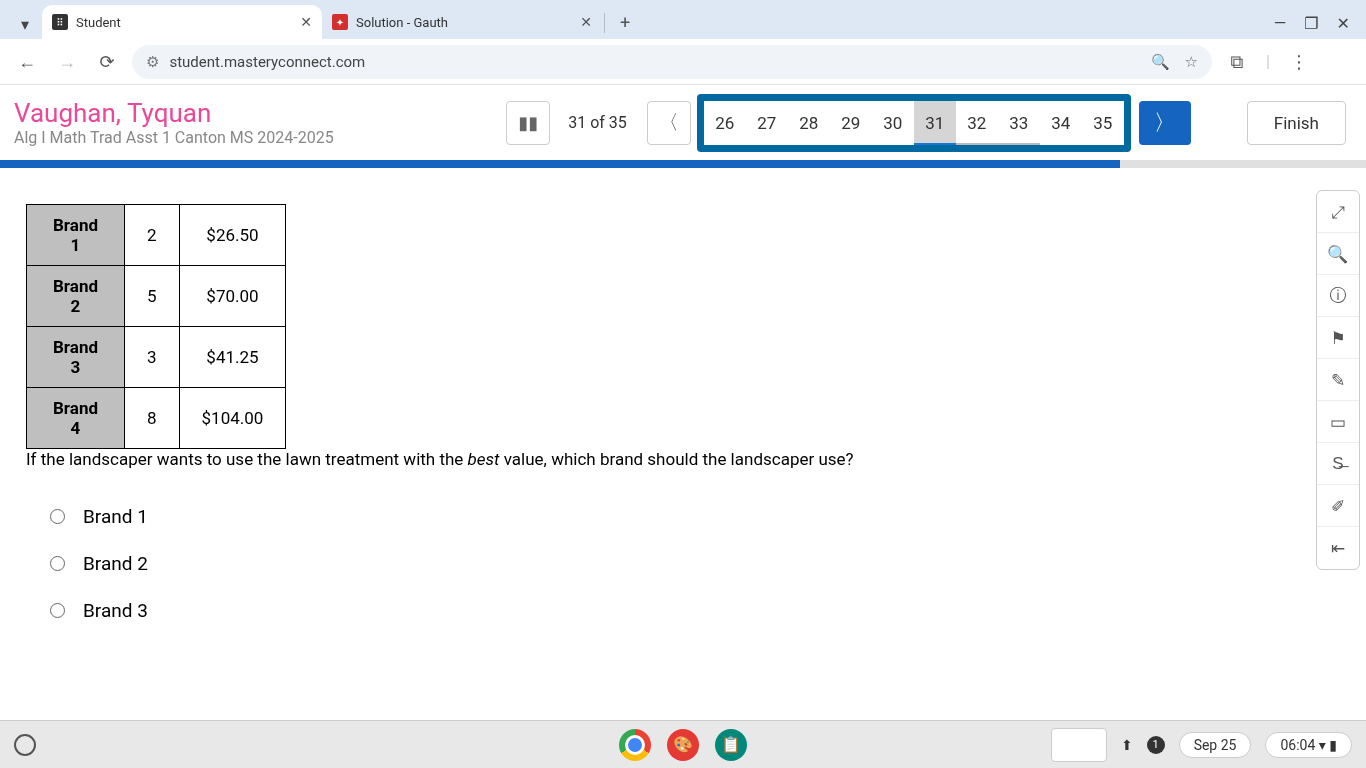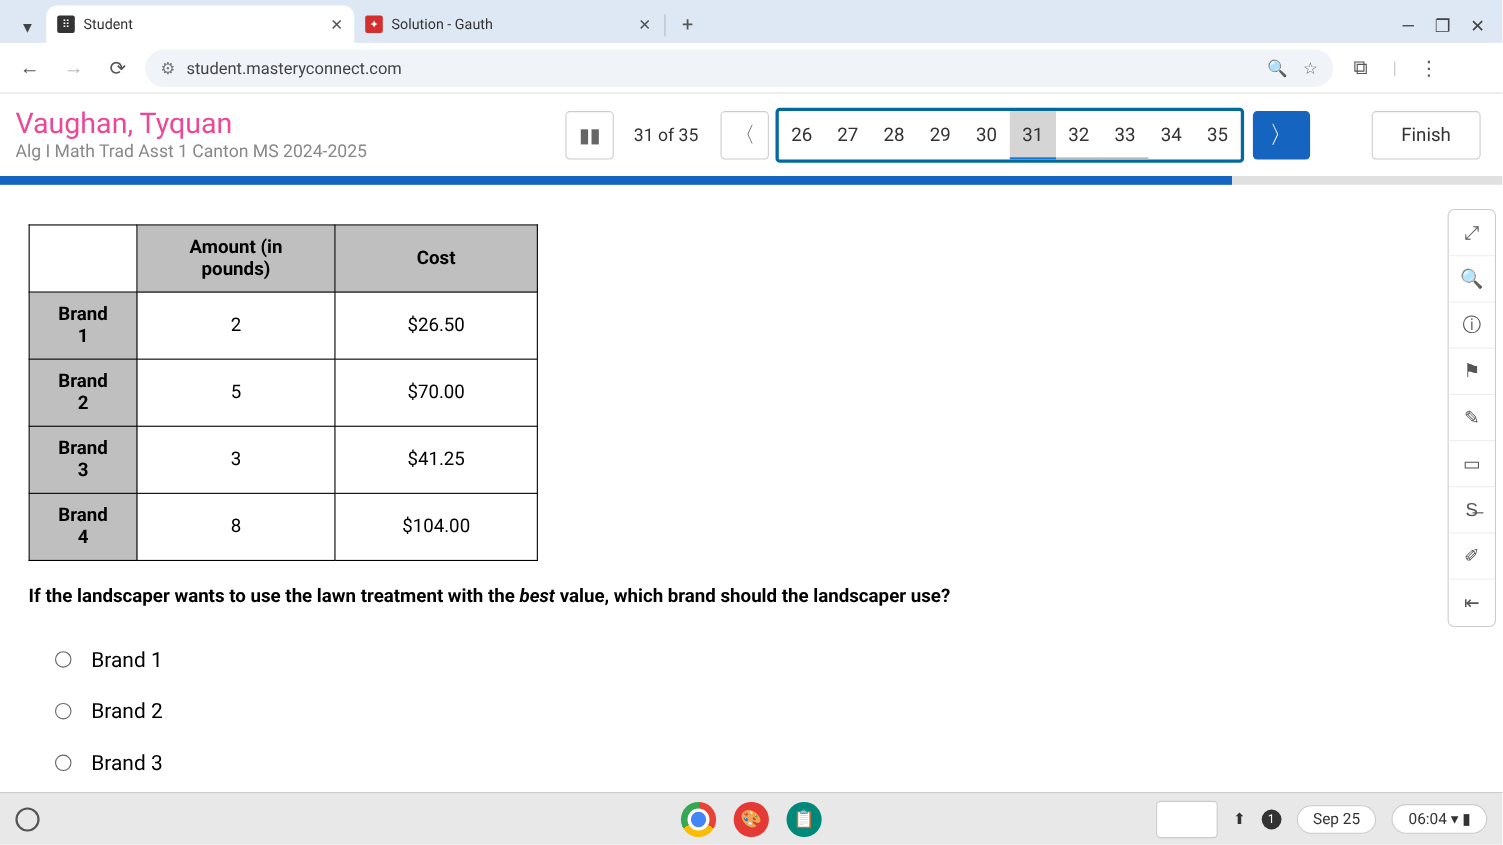--- a/index.html
+++ b/index.html
@@ -25,21 +25,21 @@
 .url-right{margin-left:auto;display:flex;gap:14px;align-items:center;color:#666;}
 .ext-sep{color:#ccc;margin:0 4px;}
 
 
 .app-header{height:75px;padding:10px 14px;display:flex;align-items:center;border-bottom:none;}
 .student-info h1{font-size:26px;font-weight:400;color:#ec4899;}
 .student-info .sub{font-size:16px;color:#888;}
 .pause-btn{margin-left:auto;width:44px;height:44px;border:1px solid #ccc;border-radius:4px;display:flex;align-items:center;justify-content:center;color:#666;font-size:18px;}
 .q-count{margin-left:18px;margin-right:14px;font-size:16px;color:#333;}
 .nav-arrow{width:44px;height:44px;border:1px solid #ccc;border-radius:4px;display:flex;align-items:center;justify-content:center;color:#666;font-size:20px;margin-left:6px;}
-.q-nums{display:flex;margin-left:6px;border:3px solid #0369a1;border-radius:4px;overflow:hidden;}
+.q-nums{display:flex;margin-left:6px;border:7px solid #0369a1;border-radius:4px;overflow:hidden;}
 .q-num{width:42px;height:44px;display:flex;align-items:center;justify-content:center;font-size:17px;color:#333;position:relative;}
 .q-num.active{background:#d5d5d5;}
 .q-num.active::after{content:"";position:absolute;bottom:-1px;left:0;right:0;height:3px;background:#1976d2;}
 .q-num.ans::after{content:"";position:absolute;bottom:-1px;left:0;right:0;height:3px;background:#bbb;}
 .next-btn{width:52px;height:44px;background:#1565c0;color:#fff;border-radius:4px;display:flex;align-items:center;justify-content:center;font-size:22px;margin-left:8px;}
 .finish-btn{margin-left:auto;margin-right:6px;height:44px;padding:0 26px;border:1px solid #ccc;border-radius:4px;display:flex;align-items:center;font-size:17px;color:#333;}
 .header-right{display:flex;align-items:center;margin-left:16px;padding-left:40px;}
 
 
 .progress{height:8px;background:#e0e0e0;}
@@ -48,21 +48,21 @@
 
 .content{padding:18px 26px;font-family:"Times New Roman",serif;font-size:17px;color:#000;position:relative;}
 .qtext{font-weight:bold;line-height:1.4;max-width:1260px;}
 .qtable{border-collapse:collapse;margin-top:18px;}
 .qtable td,.qtable th{border:1px solid #000;padding:10px 22px;text-align:center;font-size:17px;}
 .qtable th{background:#bfbfbf;font-weight:bold;}
 .qtable .row-h{background:#bfbfbf;font-weight:bold;width:98px;}
 .qtable .col-amt{width:180px;}
 .qtable .col-cost{width:184px;}
 .corner{background:#fff !important;}
-.qprompt{margin-top:22px;font-weight:bold;}
+.qprompt{font-weight:normal;}
 .qprompt .ital{font-style:italic;}
 .answers{margin-top:36px;margin-left:24px;}
 .ans-row{display:flex;align-items:center;gap:18px;margin-bottom:24px;font-family:"Times New Roman",serif;font-size:19px;}
 .ans-row .radio{width:15px;height:15px;border:1.5px solid #666;border-radius:50%;}
 
 
 .right-tools{position:absolute;right:6px;top:190px;width:44px;border:1px solid #ccc;border-radius:6px;background:#fff;display:flex;flex-direction:column;}
 .rtbtn{height:42px;display:flex;align-items:center;justify-content:center;color:#555;font-size:17px;border-bottom:1px solid #eee;}
 .rtbtn:last-child{border-bottom:none;}
 
@@ -150,25 +150,20 @@
 </div>
 
 <div class="progress">
     <div class="progress-fill"></div>
   </div>
 
 <div class="content">
 
   <table class="qtable">
     <tbody>
-        <tr>
-      <th class="corner row-h"></th>
-      <th class="col-amt">Amount (in pounds)</th>
-      <th class="col-cost">Cost</th>
-    </tr>
     <tr>
       <td class="row-h">Brand 1</td>
       <td>2</td>
       <td>$26.50</td>
     </tr>
     <tr>
       <td class="row-h">Brand 2</td>
       <td>5</td>
       <td>$70.00</td>
     </tr>

